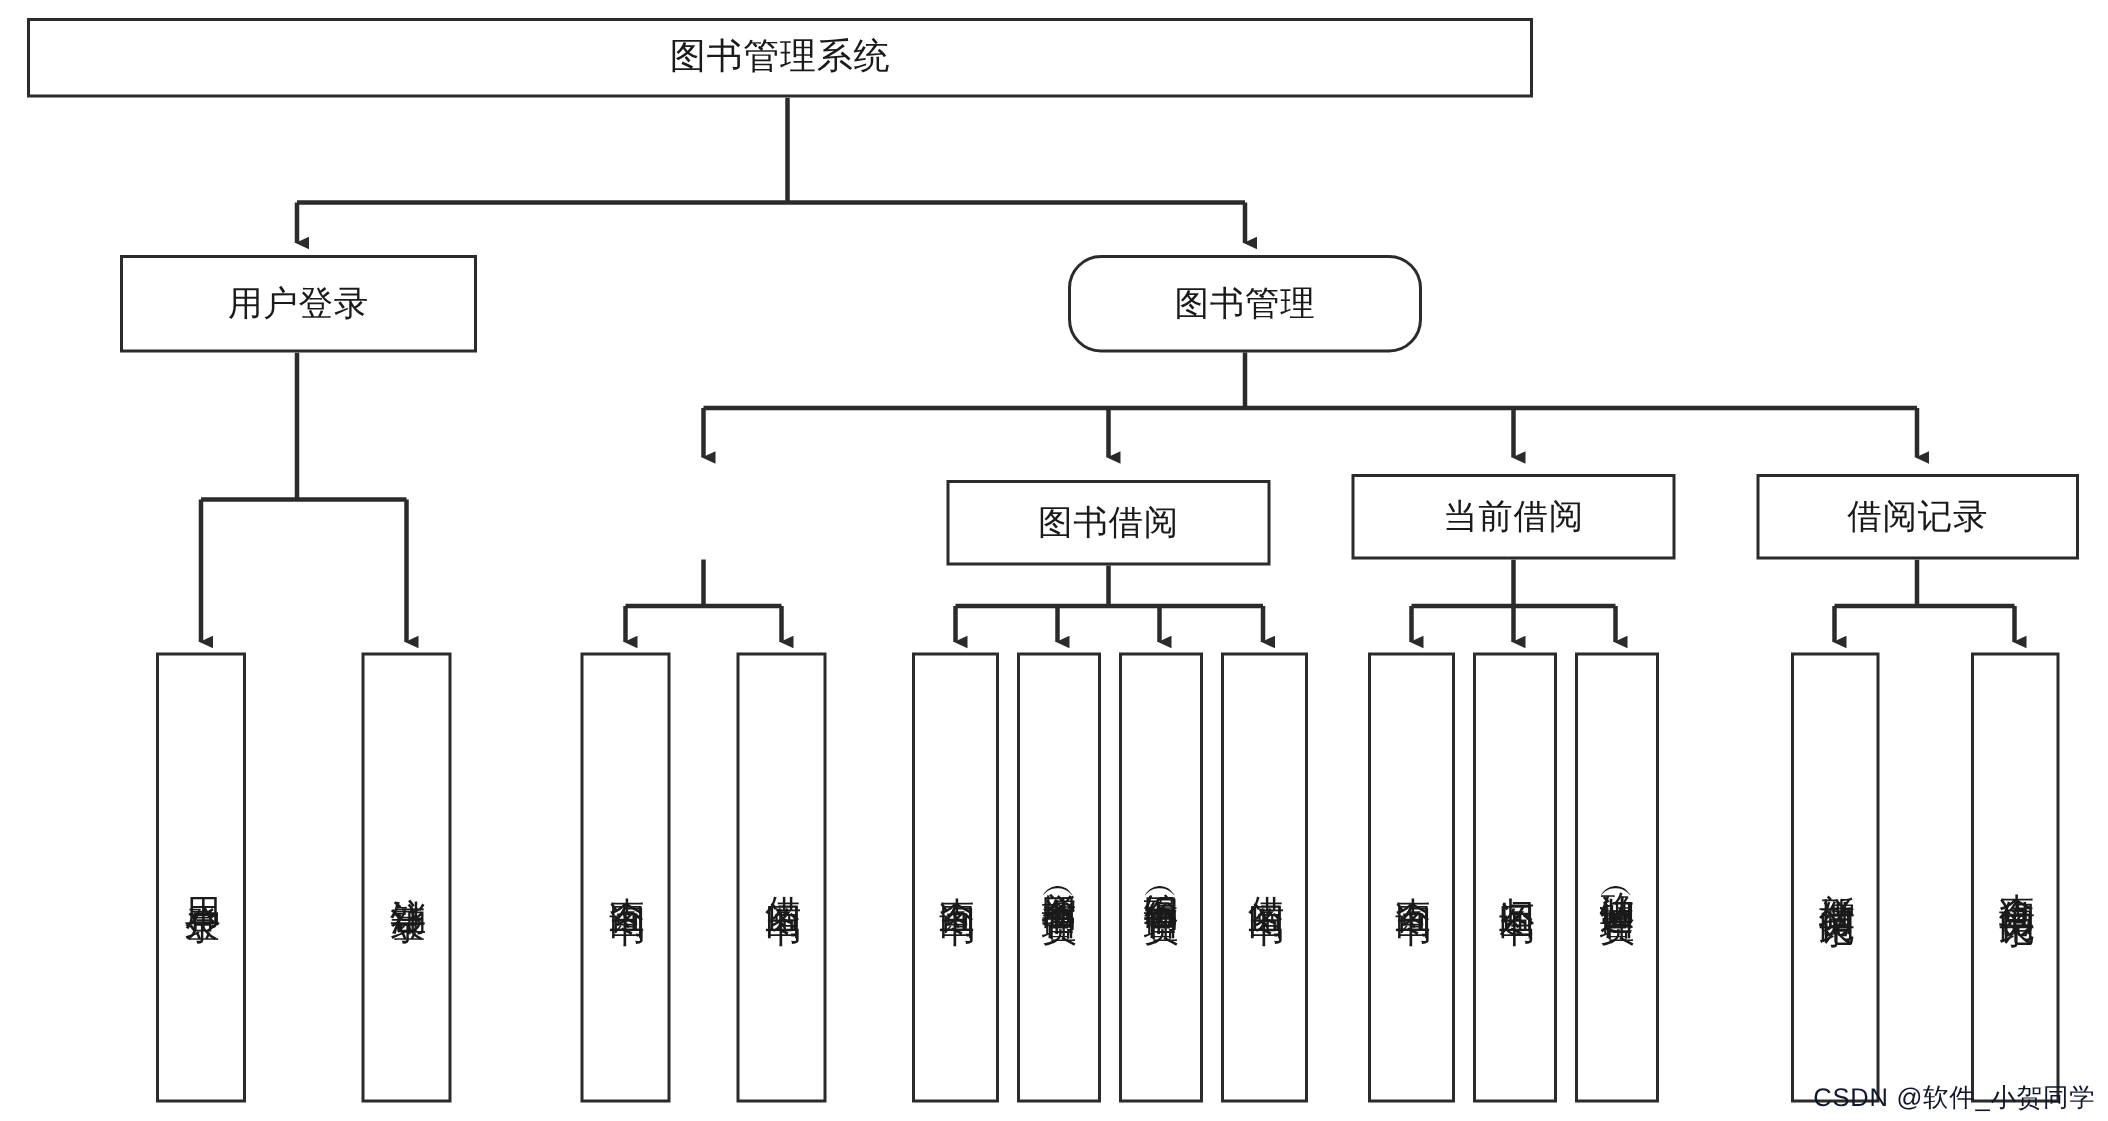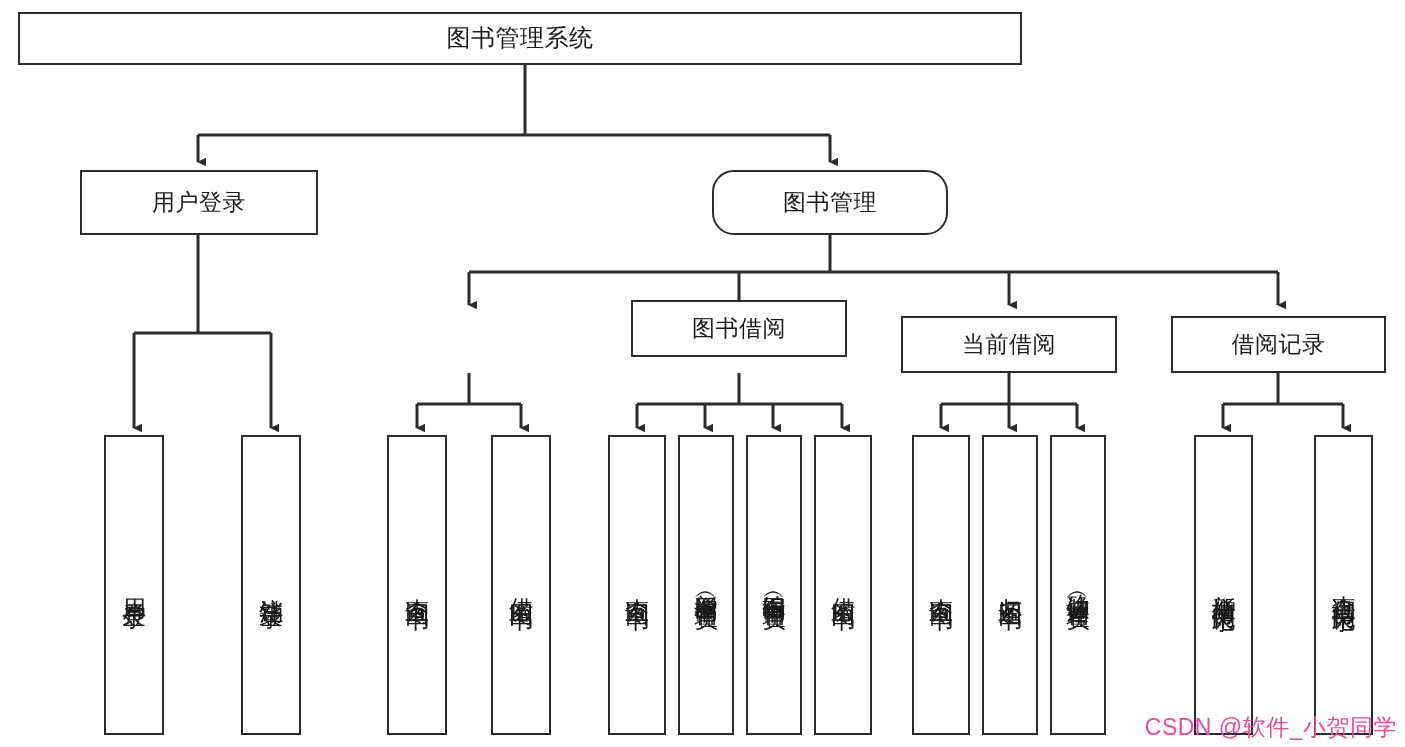--- a/index.html
+++ b/index.html
@@ -65,22 +65,22 @@
     max-height: 284px;
   }
   .node.vert.narrow .node-label {
     font-size: 23px;
     letter-spacing: 2px;
   }
   #watermark {
     position: absolute;
     right: 8px;
     bottom: 4px;
-    font-size: 23px;
-    color: #ec4899;
+    font-size: 17px;
+    color: #0f172a;
     letter-spacing: 0.5px;
     white-space: nowrap;
   }
 </style>
 </head>
 <body>
 
 <div id="diagram-root">
 
   <svg id="edge-layer" viewBox="0 0 1405 747" width="1405" height="747" xmlns="http://www.w3.org/2000/svg">
@@ -140,21 +140,21 @@
     <span class="node-label">图书管理系统</span>
   </div>
 
   <div class="node horiz" style="left:80px; top:170px; width:238px; height:65px;">
     <span class="node-label">用户登录</span>
   </div>
   <div class="node horiz" style="left:712px; top:170px; width:236px; height:65px;border-radius:22px;">
     <span class="node-label">图书管理</span>
   </div>
 
-  <div class="node horiz" style="left:631px; top:300px; width:216px; height:57px;">
+  <div class="node horiz" style="left:631px; top:320px; width:216px; height:57px;">
     <span class="node-label">图书借阅</span>
   </div>
   <div class="node horiz" style="left:1171px; top:316px; width:215px; height:57px;">
     <span class="node-label">借阅记录</span>
   </div>
   <div class="node horiz" style="left:901px; top:316px; width:216px; height:57px;">
     <span class="node-label">当前借阅</span>
   </div>
 
   <div class="node vert" style="left:104px; top:435px; width:60px; height:300px;">

